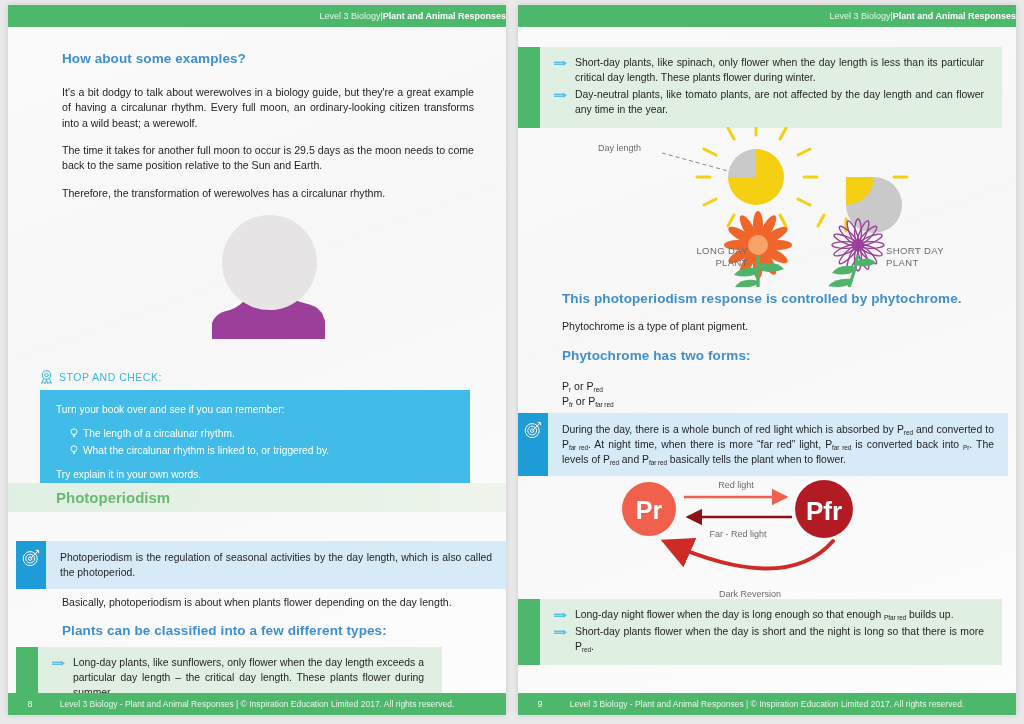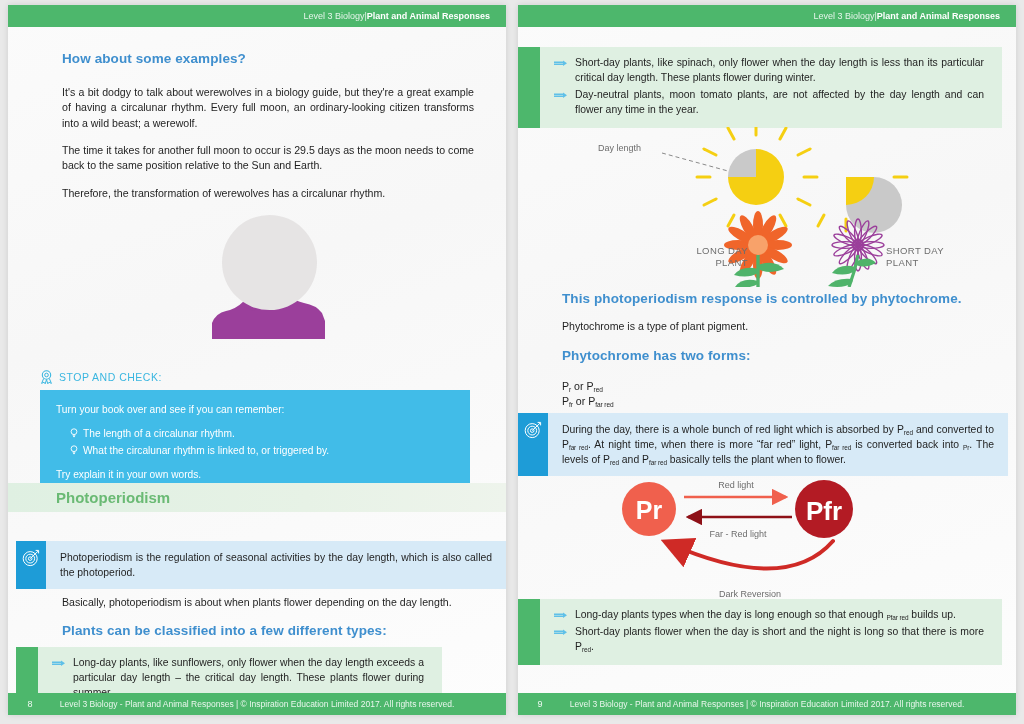--- a/index.html
+++ b/index.html
@@ -23,21 +23,21 @@
   .gutter{width:0px;}
 
   
   .bar{
     position:absolute;left:0;right:0;height:22px;
     background:#4db76c;
     color:#ffffff;
     font-size:9px;
     display:flex;align-items:center;
   }
-  .bar.header{top:0;justify-content:flex-end;padding-right:16px;}
+  .bar.header{top:0;justify-content:flex-end;}
   .bar.footer{bottom:0;justify-content:flex-start;}
   .bar .light{opacity:.85;font-weight:400;}
   .bar .bold{font-weight:700;}
   .footer-page{width:44px;text-align:center;font-size:9px;opacity:.9;}
   .footer-text{flex:1;text-align:center;font-size:8.5px;opacity:.88;padding-right:44px;}
 
   .content{position:absolute;top:22px;left:0;right:0;bottom:22px;}
 
   
   h2.sub{
@@ -273,21 +273,21 @@
               <path d="M0 3.2 L9 3.2 M0 5.2 L9 5.2" stroke="#5fc0e8" stroke-width="1.6"></path>
               <path d="M9 1.4 L13 4.2 L9 7" fill="#5fc0e8"></path>
             </svg>
             <span class="b-txt">Short-day plants, like spinach, only flower when the day length is less than its particular critical day length. These plants flower during winter.</span>
           </div>
           <div class="bullet">
             <svg width="14" height="9" viewBox="0 0 14 9" style="margin-top:4px;flex:0 0 14px;">
               <path d="M0 3.2 L9 3.2 M0 5.2 L9 5.2" stroke="#5fc0e8" stroke-width="1.6"></path>
               <path d="M9 1.4 L13 4.2 L9 7" fill="#5fc0e8"></path>
             </svg>
-            <span class="b-txt">Day-neutral plants, moon tomato plants, are not affected by the day length and can flower any time in the year.</span>
+            <span class="b-txt">Day-neutral plants, like tomato plants, are not affected by the day length and can flower any time in the year.</span>
           </div>
         </div>
       </div>
 
       <div class="px" style="left:40px;top:100px;width:440px;height:160px;">
 
         <svg width="440" height="160" viewBox="0 0 440 160">
 
           <text class="diagram-label" x="40" y="24" text-anchor="start">Day length</text>
           <path d="M104 26 L170 44" stroke="#8a8a8a" stroke-width="1" stroke-dasharray="4 3" fill="none"></path>
@@ -456,21 +456,21 @@
       </div>
 
       <div class="px grn" style="left:0px;top:572px;width:484px;">
         <div class="tab"></div>
         <div class="txt">
           <div class="bullet">
             <svg width="14" height="9" viewBox="0 0 14 9" style="margin-top:4px;flex:0 0 14px;">
               <path d="M0 3.2 L9 3.2 M0 5.2 L9 5.2" stroke="#5fc0e8" stroke-width="1.6"></path>
               <path d="M9 1.4 L13 4.2 L9 7" fill="#5fc0e8"></path>
             </svg>
-            <span class="b-txt"><span>Long-day plants types when the day is long enough so that enough </span><sub>Pfar red</sub><span> builds up.</span></span>
+            <span class="b-txt"><span>Long-day night flower when the day is long enough so that enough </span><sub>Pfar red</sub><span> builds up.</span></span>
           </div>
           <div class="bullet">
             <svg width="14" height="9" viewBox="0 0 14 9" style="margin-top:4px;flex:0 0 14px;">
               <path d="M0 3.2 L9 3.2 M0 5.2 L9 5.2" stroke="#5fc0e8" stroke-width="1.6"></path>
               <path d="M9 1.4 L13 4.2 L9 7" fill="#5fc0e8"></path>
             </svg>
             <span class="b-txt"><span>Short-day plants flower when the day is short and the night is long so that there is more P</span><sub>red</sub><span>.</span></span>
           </div>
         </div>
       </div>

